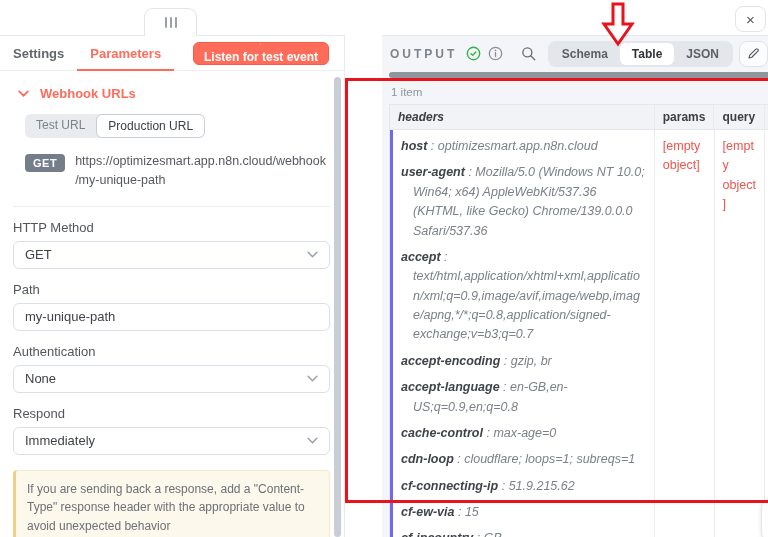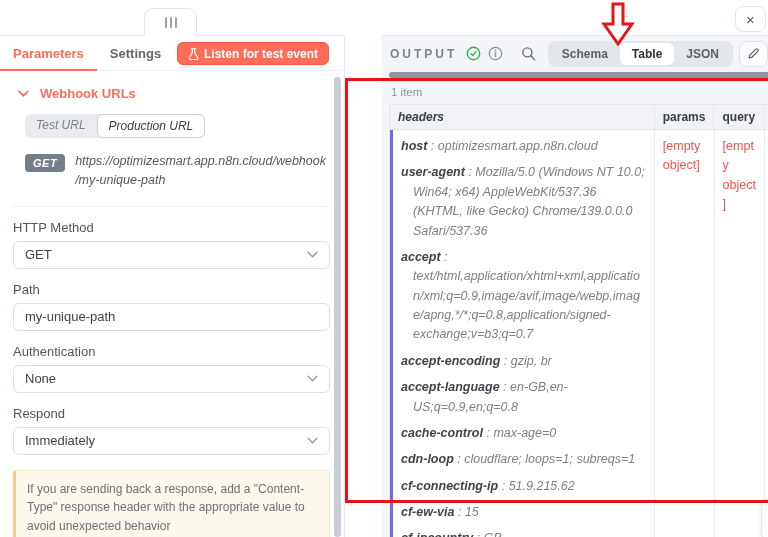--- a/index.html
+++ b/index.html
@@ -26,26 +26,26 @@
     position:absolute; left:0; top:35px; width:345px; height:502px;
     background:#fff; border-top:1px solid #e6e9ed; border-right:1px solid #e6e9ed; overflow:hidden;
   }
   .lp-header { height:35px; display:flex; align-items:center; border-bottom:1px solid #eceff2; position:relative; }
   .lp-tab { padding:0 13px; font-size:13px; font-weight:700; color:#62676d; height:100%; display:flex; align-items:center; position:relative; cursor:pointer; }
   .lp-tab.active { color:#ff6d5a; }
   .lp-tab.active::after { content:""; position:absolute; left:0; right:0; bottom:-1px; height:2px; background:#ff6d5a; }
   .listen-btn {
     position:absolute; right:15px; top:6px; height:23px; padding:0 10px;
     background:#ff6d5a; border:1px solid #f95a46; border-radius:6px; color:#fff;
-    font-size:12px; font-weight:700; display:flex; align-items:center; gap:5px; cursor:pointer;
+    font-size:12px; font-weight:700; display:flex; align-items:center; gap:5px; cursor:pointer;flex-direction:column;
   }
   .lp-body { padding:0 14px 0 13px; }
   .section-webhook { padding:15px 0 16px 0; border-bottom:1px solid #edf0f3; }
   .wh-title-row { display:flex; align-items:center; gap:11px; color:#ff6d5a; font-weight:700; font-size:13px; padding-left:5px; cursor:pointer; }
-  .wh-content { padding-left:12px;font-style:italic; }
+  .wh-content { padding-left:12px; }
   .seg-control { display:inline-flex; background:#e9ebef; border-radius:6px; margin-top:13px; }
   .seg-item { padding:4px 11px; font-size:12px; color:#7c828a; border-radius:6px; cursor:pointer; }
   .seg-item.active { background:#fff; border:1px solid #c9cfd8; color:#3a3f45; font-weight:400; }
   .url-row { display:flex; margin-top:14px; gap:10px; align-items:flex-start; }
   .get-badge { background:#747d8a; color:#fff; font-size:11px; font-weight:700; letter-spacing:.5px; border-radius:4px; padding:3px 8px; margin-top:2px; }
   .url-text { font-size:12.5px; color:#55595f; line-height:1.5; overflow-wrap:anywhere; max-width:252px; cursor:pointer; }
   .field { margin-top:13px; }
   .field-label { font-size:13px; color:#52565c; margin-bottom:6px; }
   .select, .text-input {
     height:28px; border:1px solid #dbdfe7; border-radius:6px; background:#fff;
@@ -111,25 +111,25 @@
     <div class="grip-bar"></div>
     <div class="grip-bar"></div>
     <div class="grip-bar"></div>
   </div>
   <div class="close-btn">
     <span>×</span>
   </div>
 
   <div class="left-panel">
     <div class="lp-header">
+      <div class="lp-tab">
+          <span>Settings</span>
+        </div>
       <div class="lp-tab active">
           <span>Parameters</span>
-        </div>
-      <div class="lp-tab">
-          <span>Settings</span>
         </div>
       <div class="listen-btn">
         <svg width="11" height="12" viewBox="0 0 14 16" fill="none" stroke="#fff" stroke-width="1.6" stroke-linecap="round" stroke-linejoin="round">
             <path d="M4 1h6M5.5 1v5l-4 7a1.6 1.6 0 0 0 1.4 2.4h8.2A1.6 1.6 0 0 0 12.5 13l-4-7V1"></path>
           </svg>
         <span>Listen for test event</span>
       </div>
     </div>
 
     <div class="lp-body">

